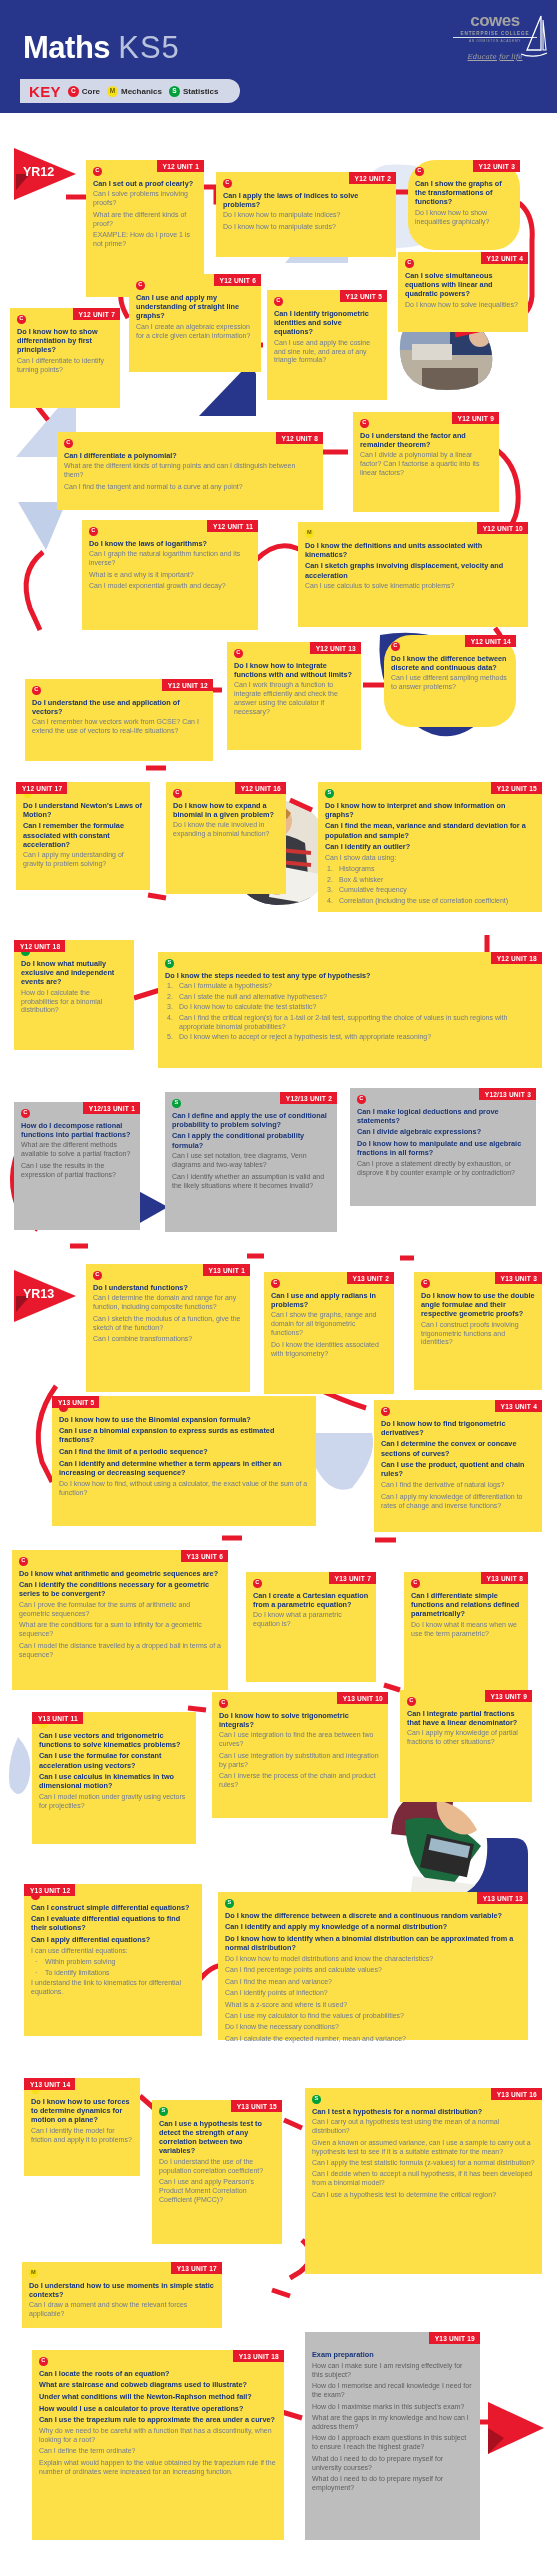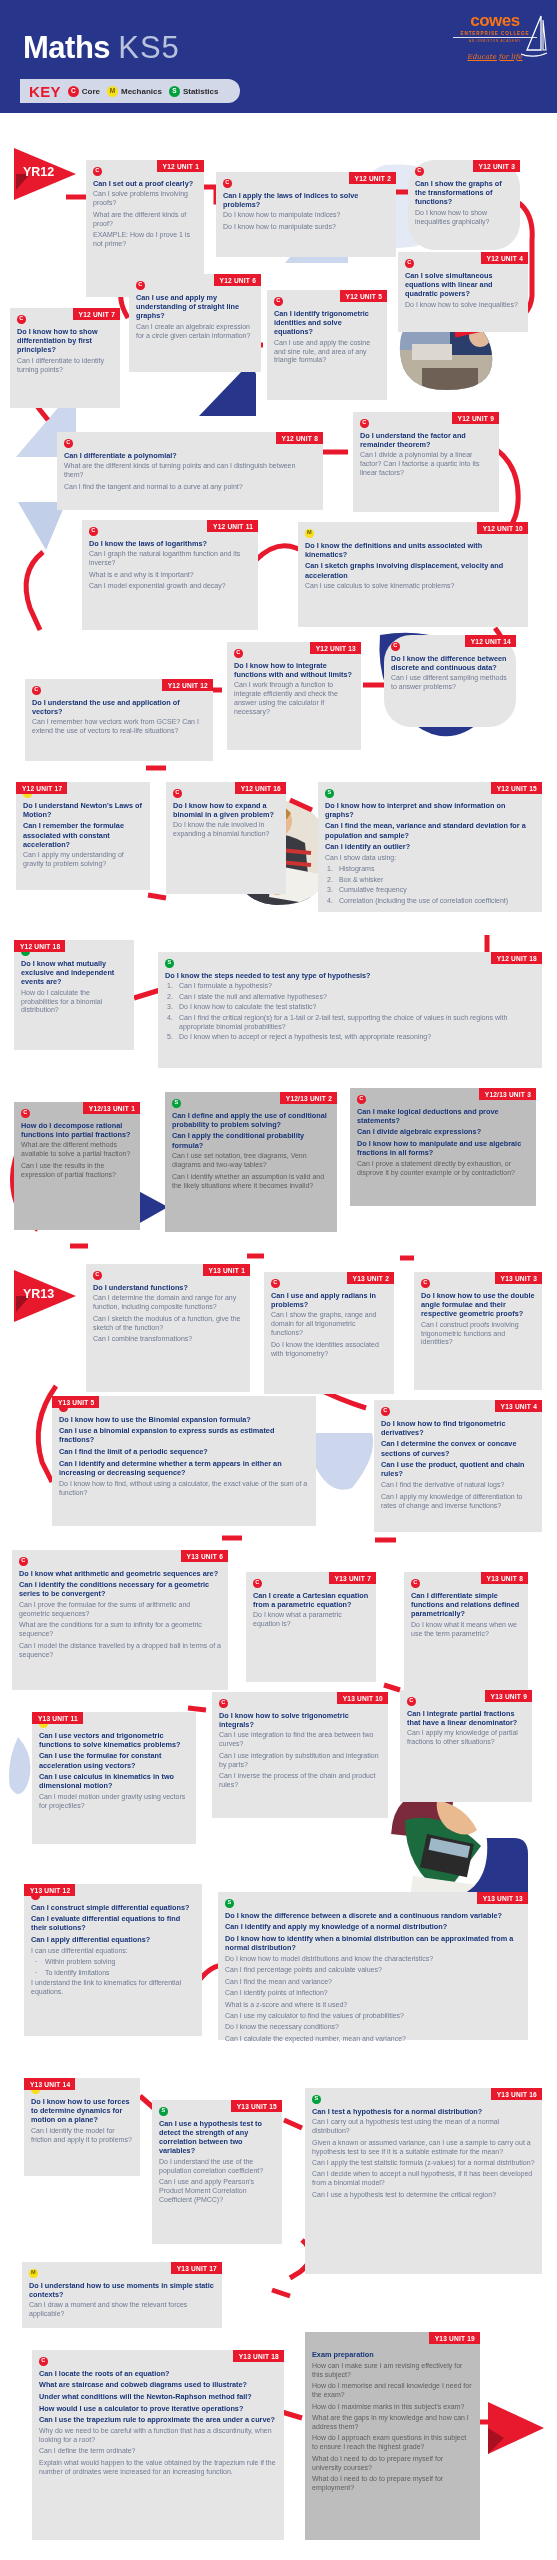--- a/index.html
+++ b/index.html
@@ -31,21 +31,21 @@
   .key-item { display:flex; align-items:center; gap:3px; font-size:8px; color:#2a2a2a; font-weight:600; }
   .pill {
     width:11px; height:11px; border-radius:50%;
     display:flex; align-items:center; justify-content:center;
     font-size:6.5px; font-weight:800; color:#fff; line-height:1;
   }
   .pill.c { background:#e8192c; }
   .pill.m { background:#f7e017; color:#6e6200; }
   .pill.s { background:#00a03b; }
 
-  .logo { position:absolute; right:14px; top:12px; width:96px; text-align:center; color:#f97316; }
+  .logo { position:absolute; right:14px; top:12px; width:96px; text-align:center; color:#a3a3a3; }
   .logo-word { font-size:17px; font-weight:700; letter-spacing:-0.5px; line-height:1; }
   .logo-sub1 { font-size:4.6px; letter-spacing:0.9px; font-weight:700; margin-top:1.5px; }
   .logo-rule { height:0.6px; background:#fff; margin:1.3px 6px; opacity:.85;}
   .logo-sub2 { font-size:3.2px; letter-spacing:0.7px; }
   .logo-tag { font-size:7px; font-style:italic; margin-top:10px; font-family:"DejaVu Serif", serif;text-decoration:underline; }
   .boat { position:absolute; right:10px; top:14px; }
 
   
   .year-marker { position:absolute; }
   .year-marker .tri {
@@ -56,21 +56,21 @@
     position:absolute; left:9px; top:17px; color:#fff; font-weight:800; font-size:12.5px;
   }
   .year-marker .shade {
     position:absolute; left:2px; top:26px; width:0;height:0;
     border-top:16px solid #9d1020; border-right:14px solid transparent;
   }
 
   
   .card {
     position:absolute;
-    background:#e5e5e5;
+    background:#fde047;
     padding:7px 7px 7px 7px;
   }
   .card.grey { background:#bdbdbd; }
   .unit-tag {
     position:absolute; right:0; top:0;
     background:#e8192c; color:#fff;
     font-size:6.6px; font-weight:800; letter-spacing:0.2px;
     padding:2.5px 5px 2.5px 6px;
   }
   .unit-tag.tl { right:auto; left:0; }

